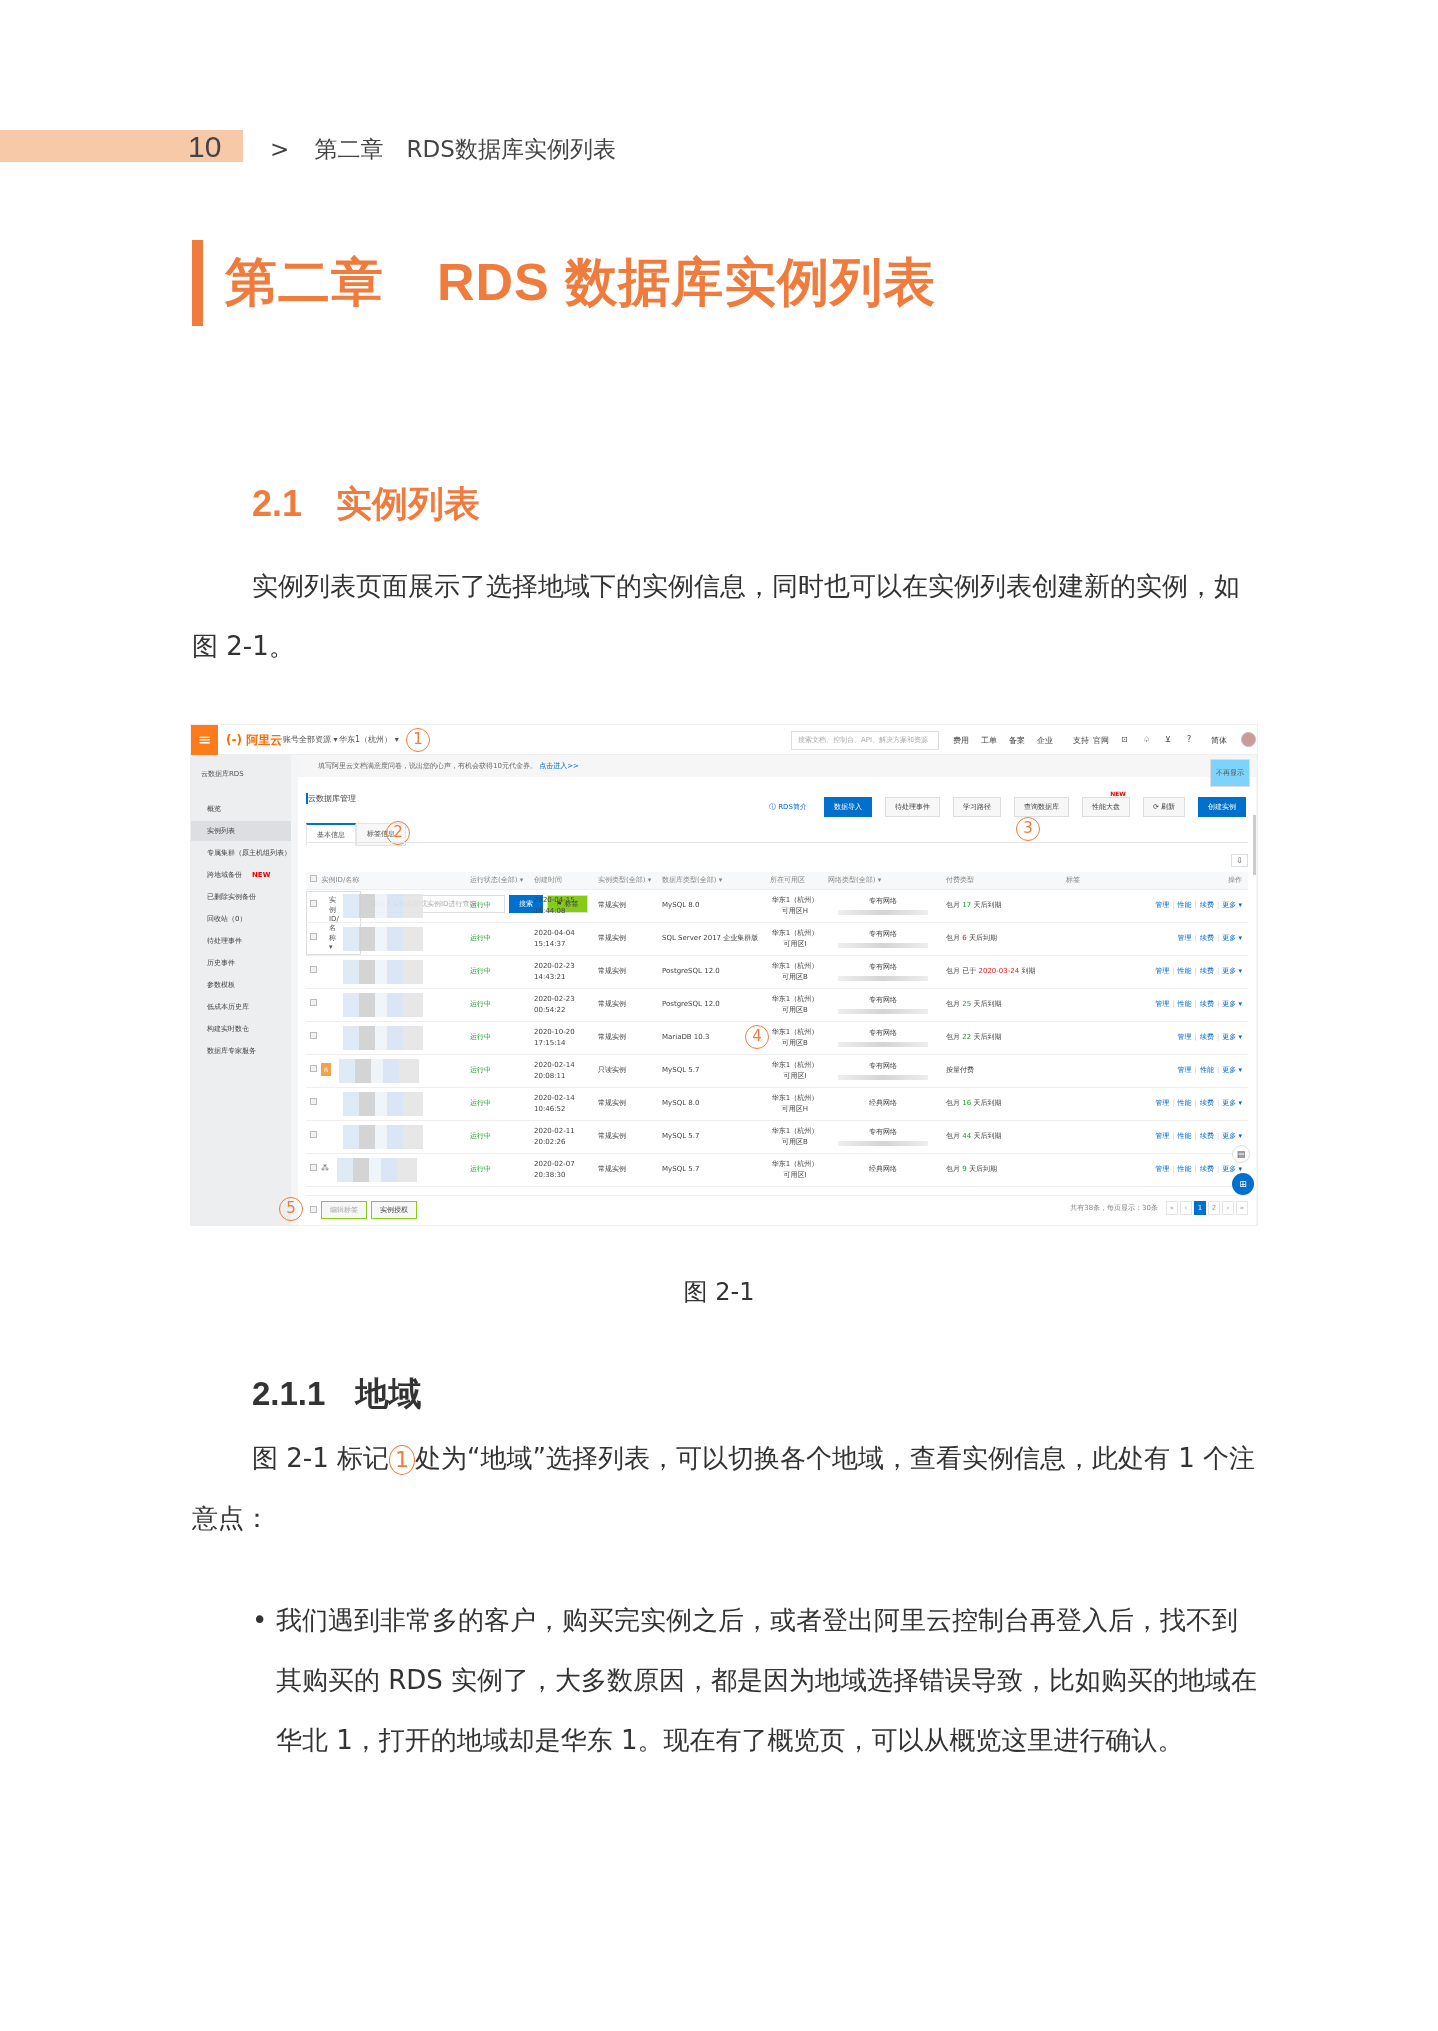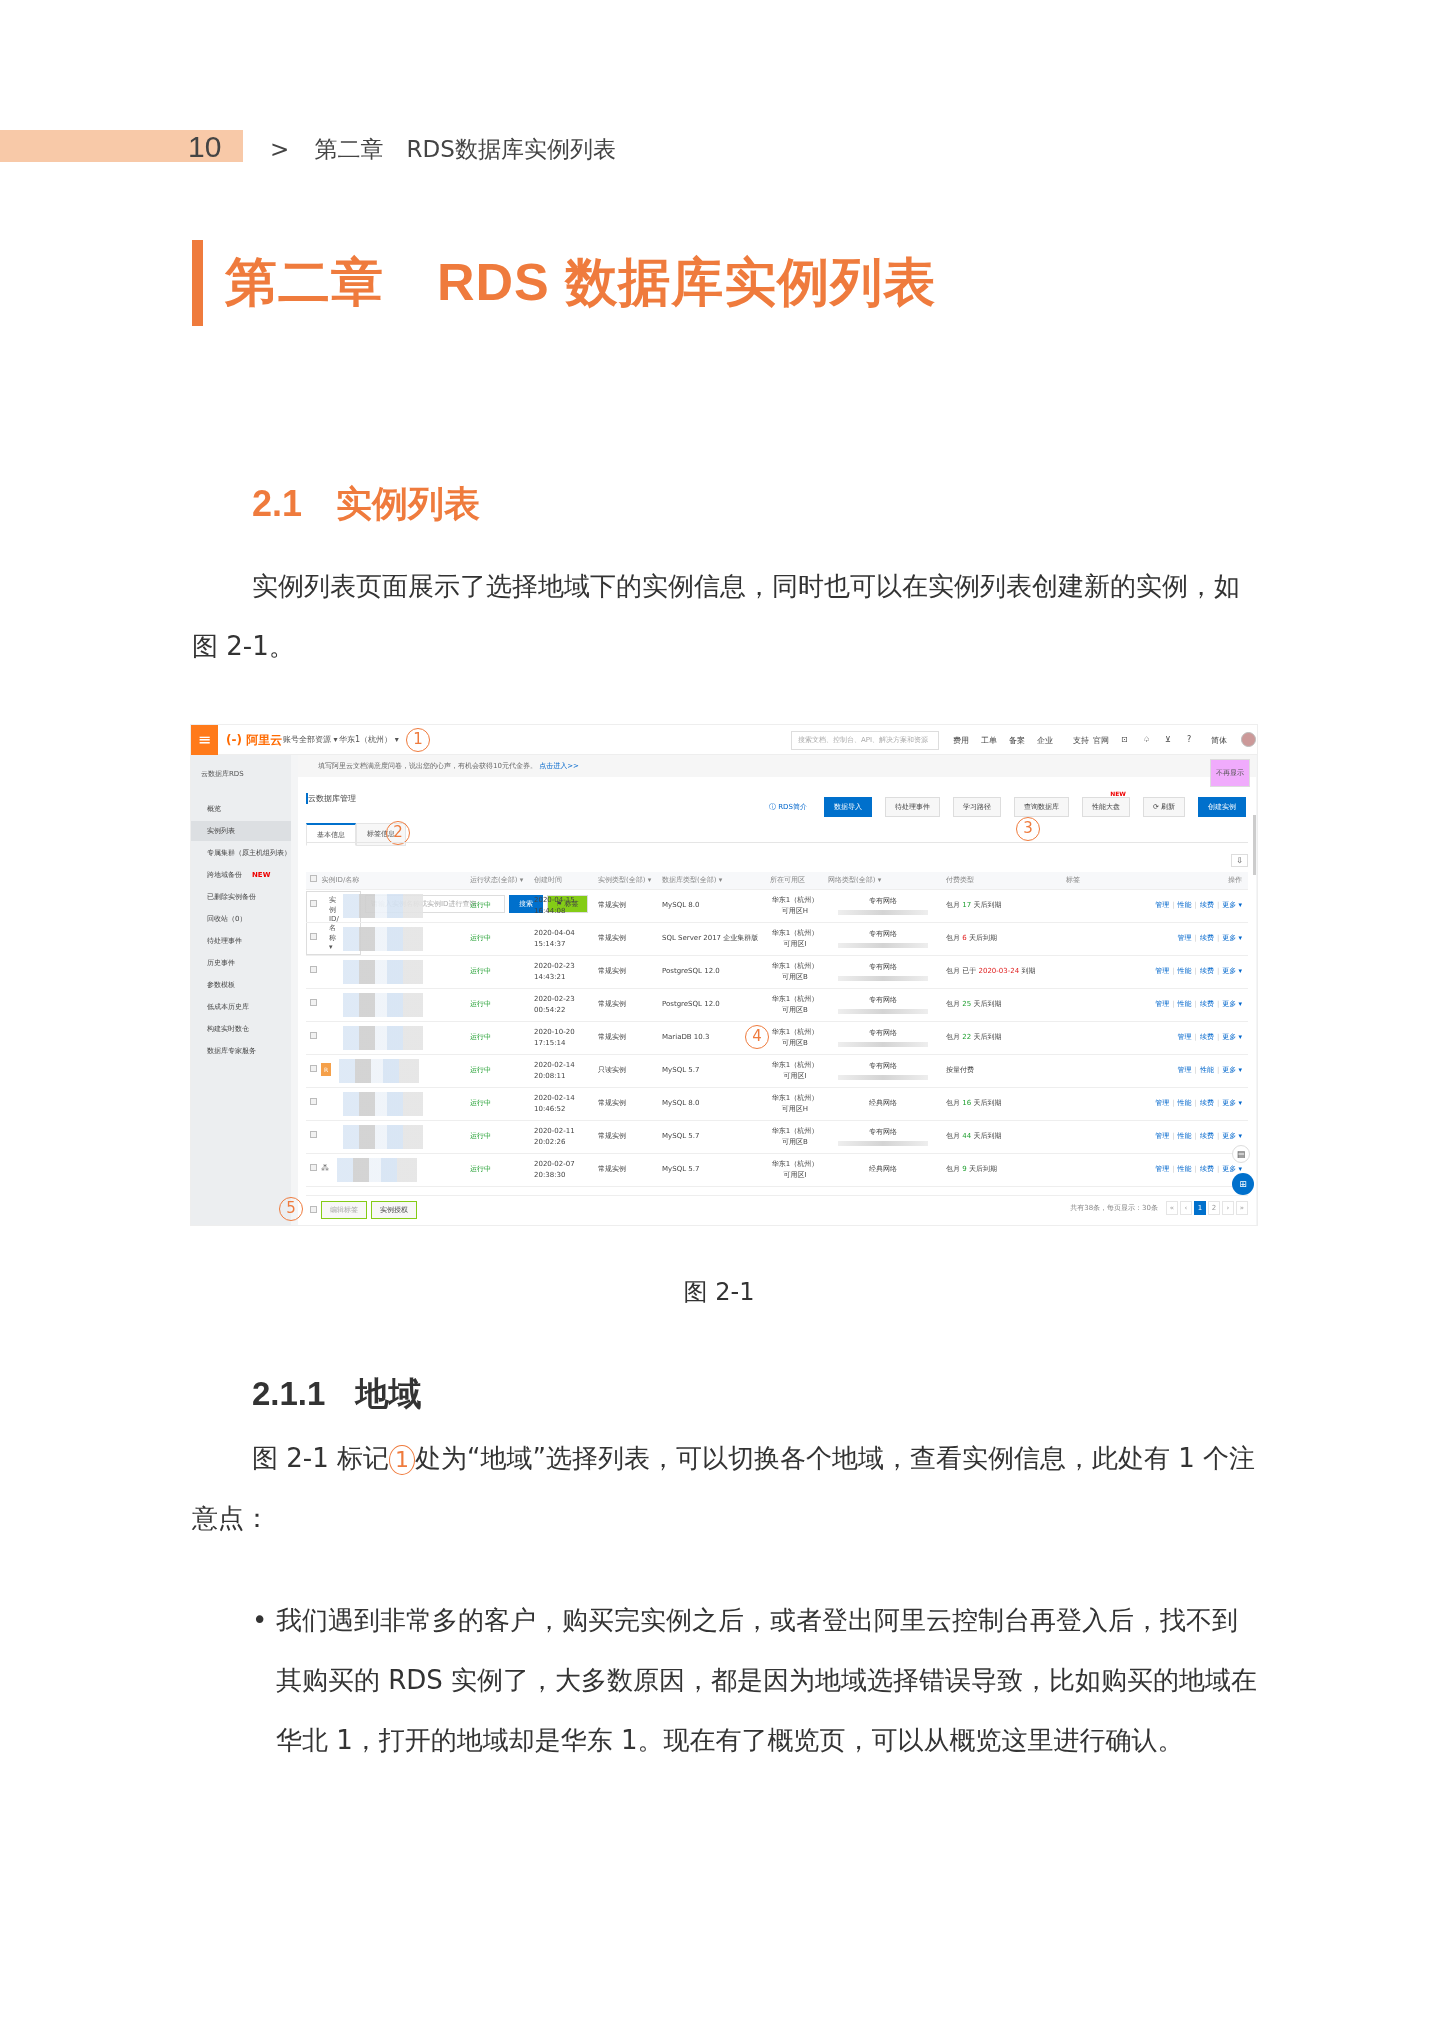--- a/index.html
+++ b/index.html
@@ -36,21 +36,21 @@
 
   .sidebar { position: absolute; left: 0; top: 30px; width: 100px; height: 472px; background: #eceef0; }
   .sidebar .sb-title { position: absolute; left: 10px; top: 14px; font-size: 7px; color: #555; }
   .sb-item { position: absolute; left: 0; width: 100px; height: 20px; font-size: 7px; color: #444; line-height: 20px; padding-left: 16px; white-space: nowrap; overflow: hidden; }
   .sb-item.active { background: #dcdfe2; }
   .sb-new { color: #e00; font-weight: bold; font-size: 7px; margin-left: 10px; }
 
   .main { position: absolute; left: 107px; top: 30px; width: 958px; height: 472px; background: #fff; }
   .notice { position: absolute; left: 0; top: 0; width: 958px; height: 22px; background: #f6f6f6; font-size: 7px; color: #666; line-height: 22px; padding-left: 20px; }
   .notice a { color: #06c; text-decoration: none; }
-  .dismiss { position: absolute; right: 6px; top: 4px; font-size: 7px; border: 1px solid #ddd; padding: 2px 5px; background: #f0abfc; color: #555; }
+  .dismiss { position: absolute; right: 6px; top: 4px; font-size: 7px; border: 1px solid #ddd; padding: 2px 5px; background: #7dd3fc; color: #555; }
   .page-title { position: absolute; left: 8px; top: 38px; font-size: 8px; color: #444; border-left: 2px solid #0070cc; }
   .actions { position: absolute; right: 10px; top: 42px; display: flex; gap: 13px; align-items: center; }
   .act-btn { font-size: 7px; padding: 4px 9px; border: 1px solid #ddd; background: #f7f7f7; color: #444; position: relative; }
   .act-btn.primary { background: #0070cc; color: #fff; border-color: #0070cc; }
   .act-link { font-size: 7px; color: #06c; margin-right: 4px; }
   .act-btn .new { position: absolute; right: 3px; top: -8px; color: #e00; font-weight: bold; font-size: 6px; }
 
   .tabs { position: absolute; left: 8px; top: 68px; display: flex; }
   .tab { font-size: 7px; padding: 5px 10px; border: 1px solid #e5e5e5; color: #555; background: #f7f7f7; }
   .tab.active { background: #fff; border-top: 2px solid #0070cc; border-bottom-color: #fff; }

